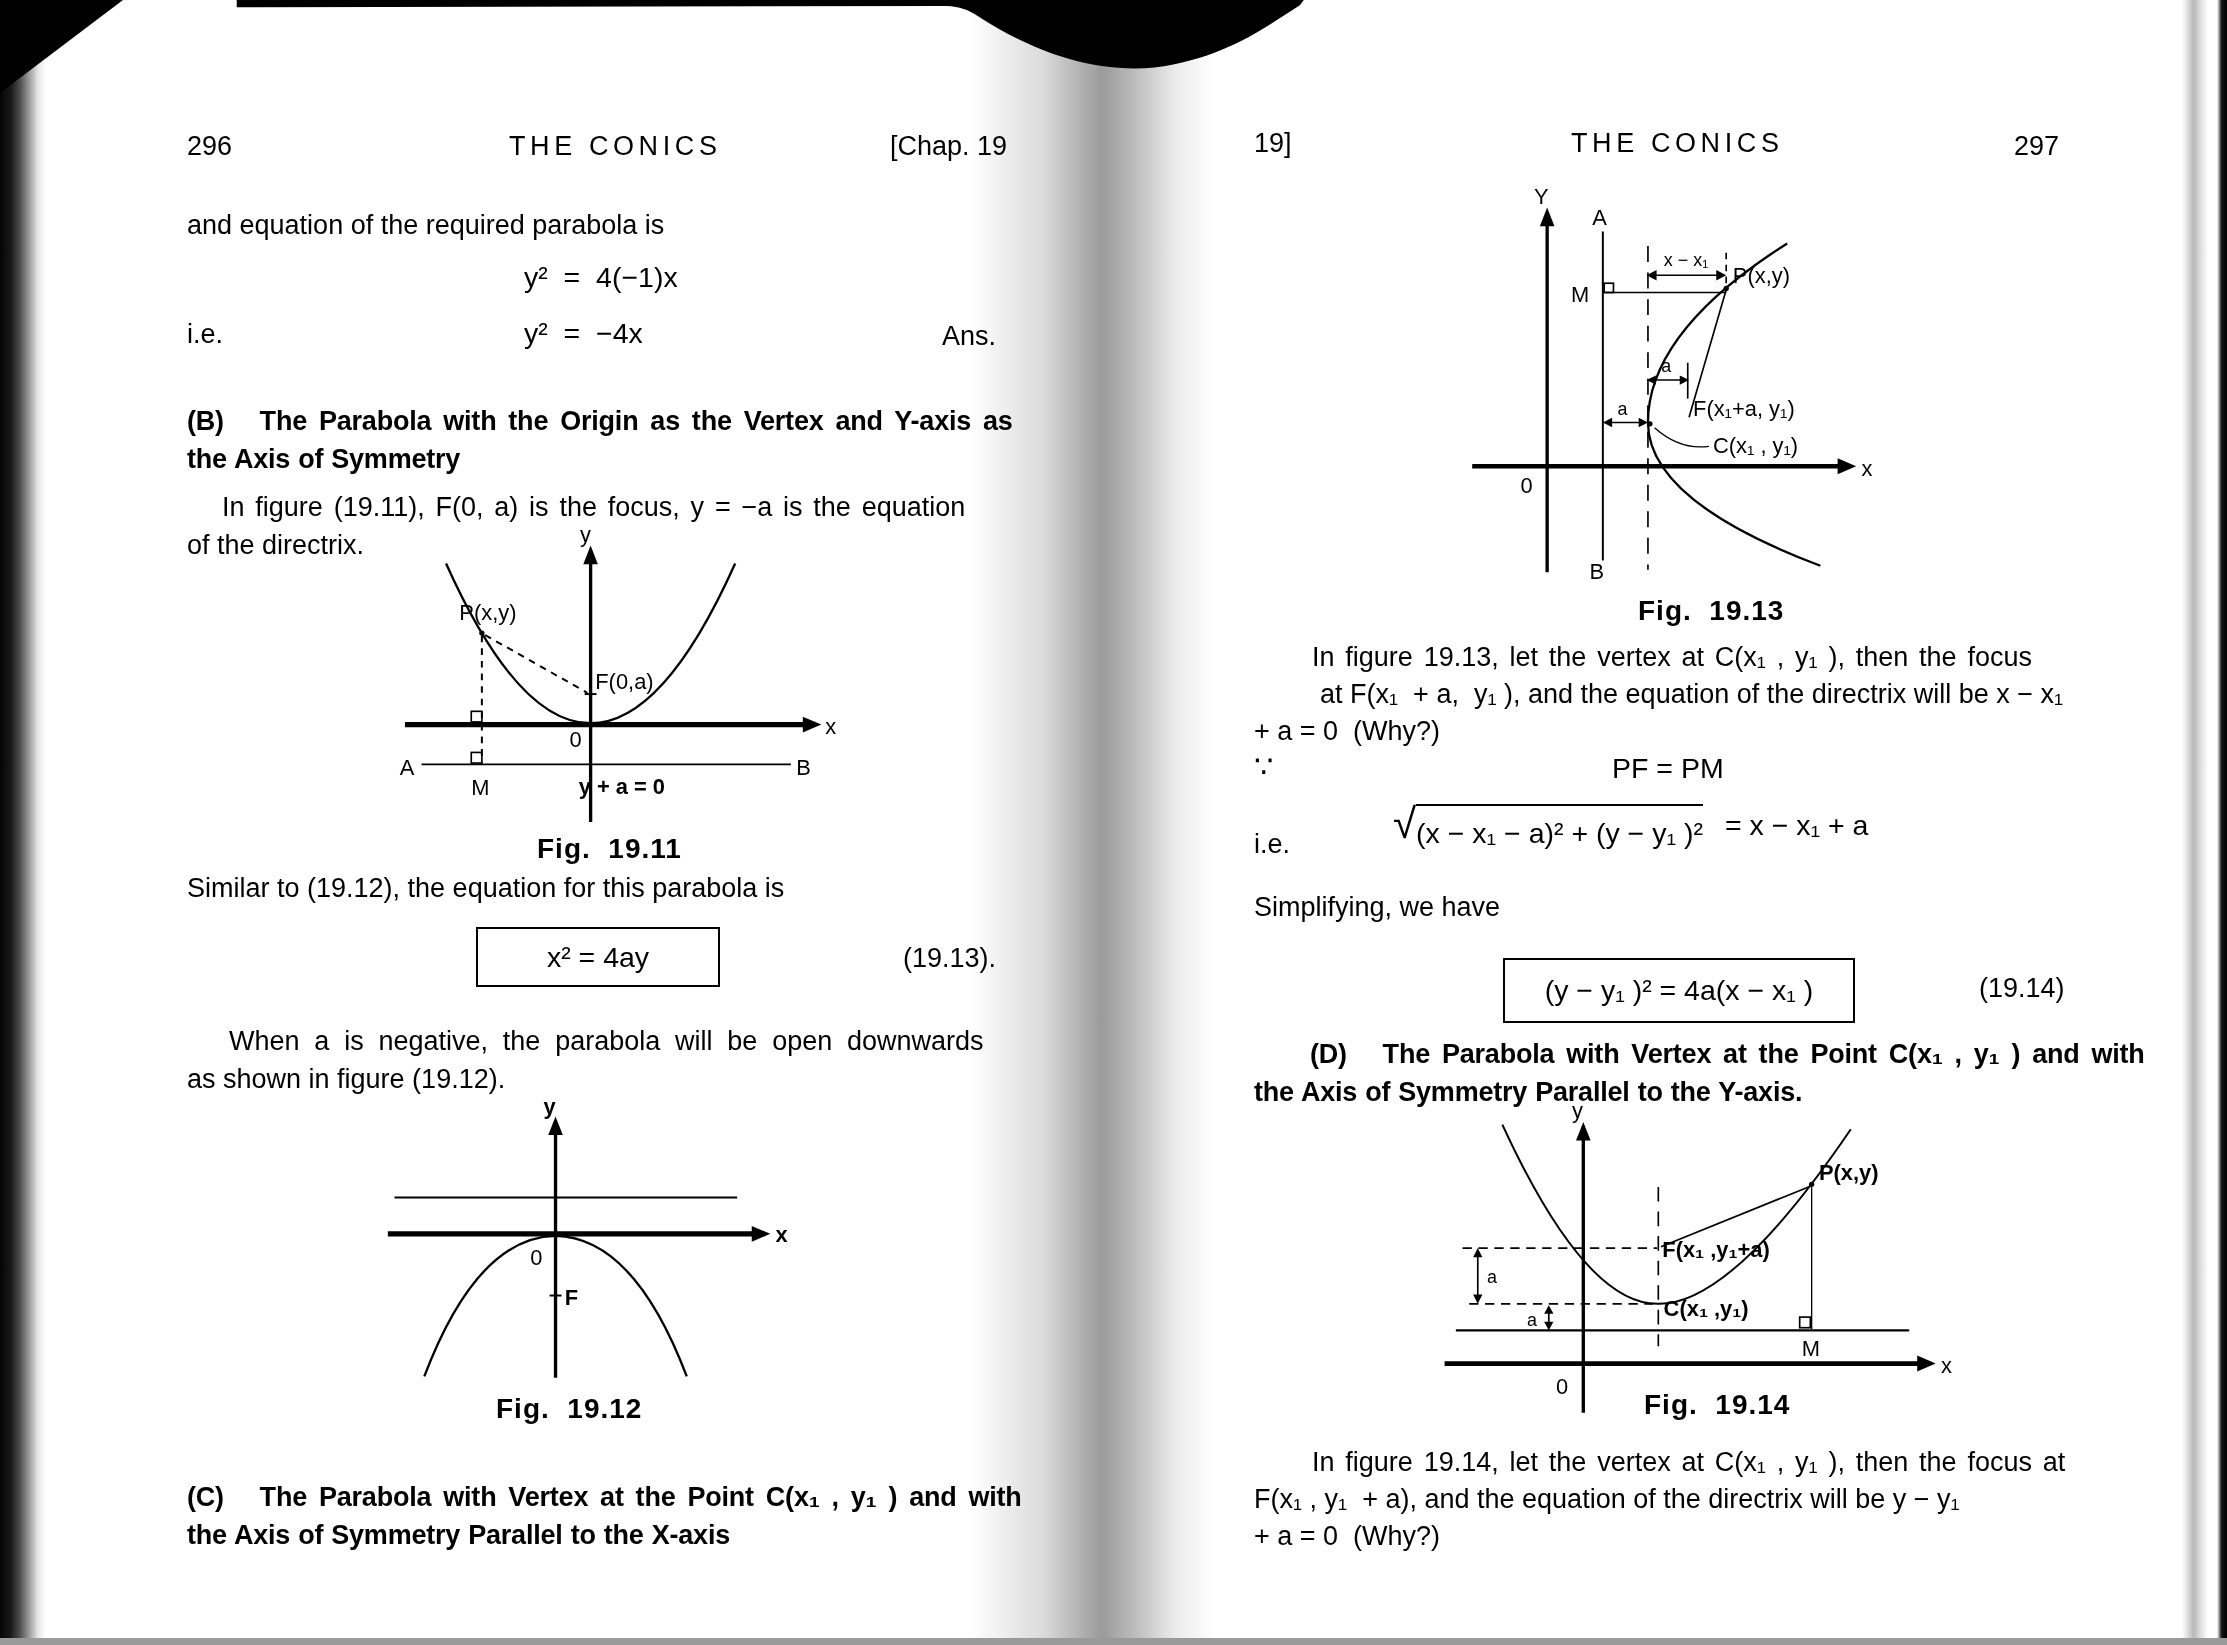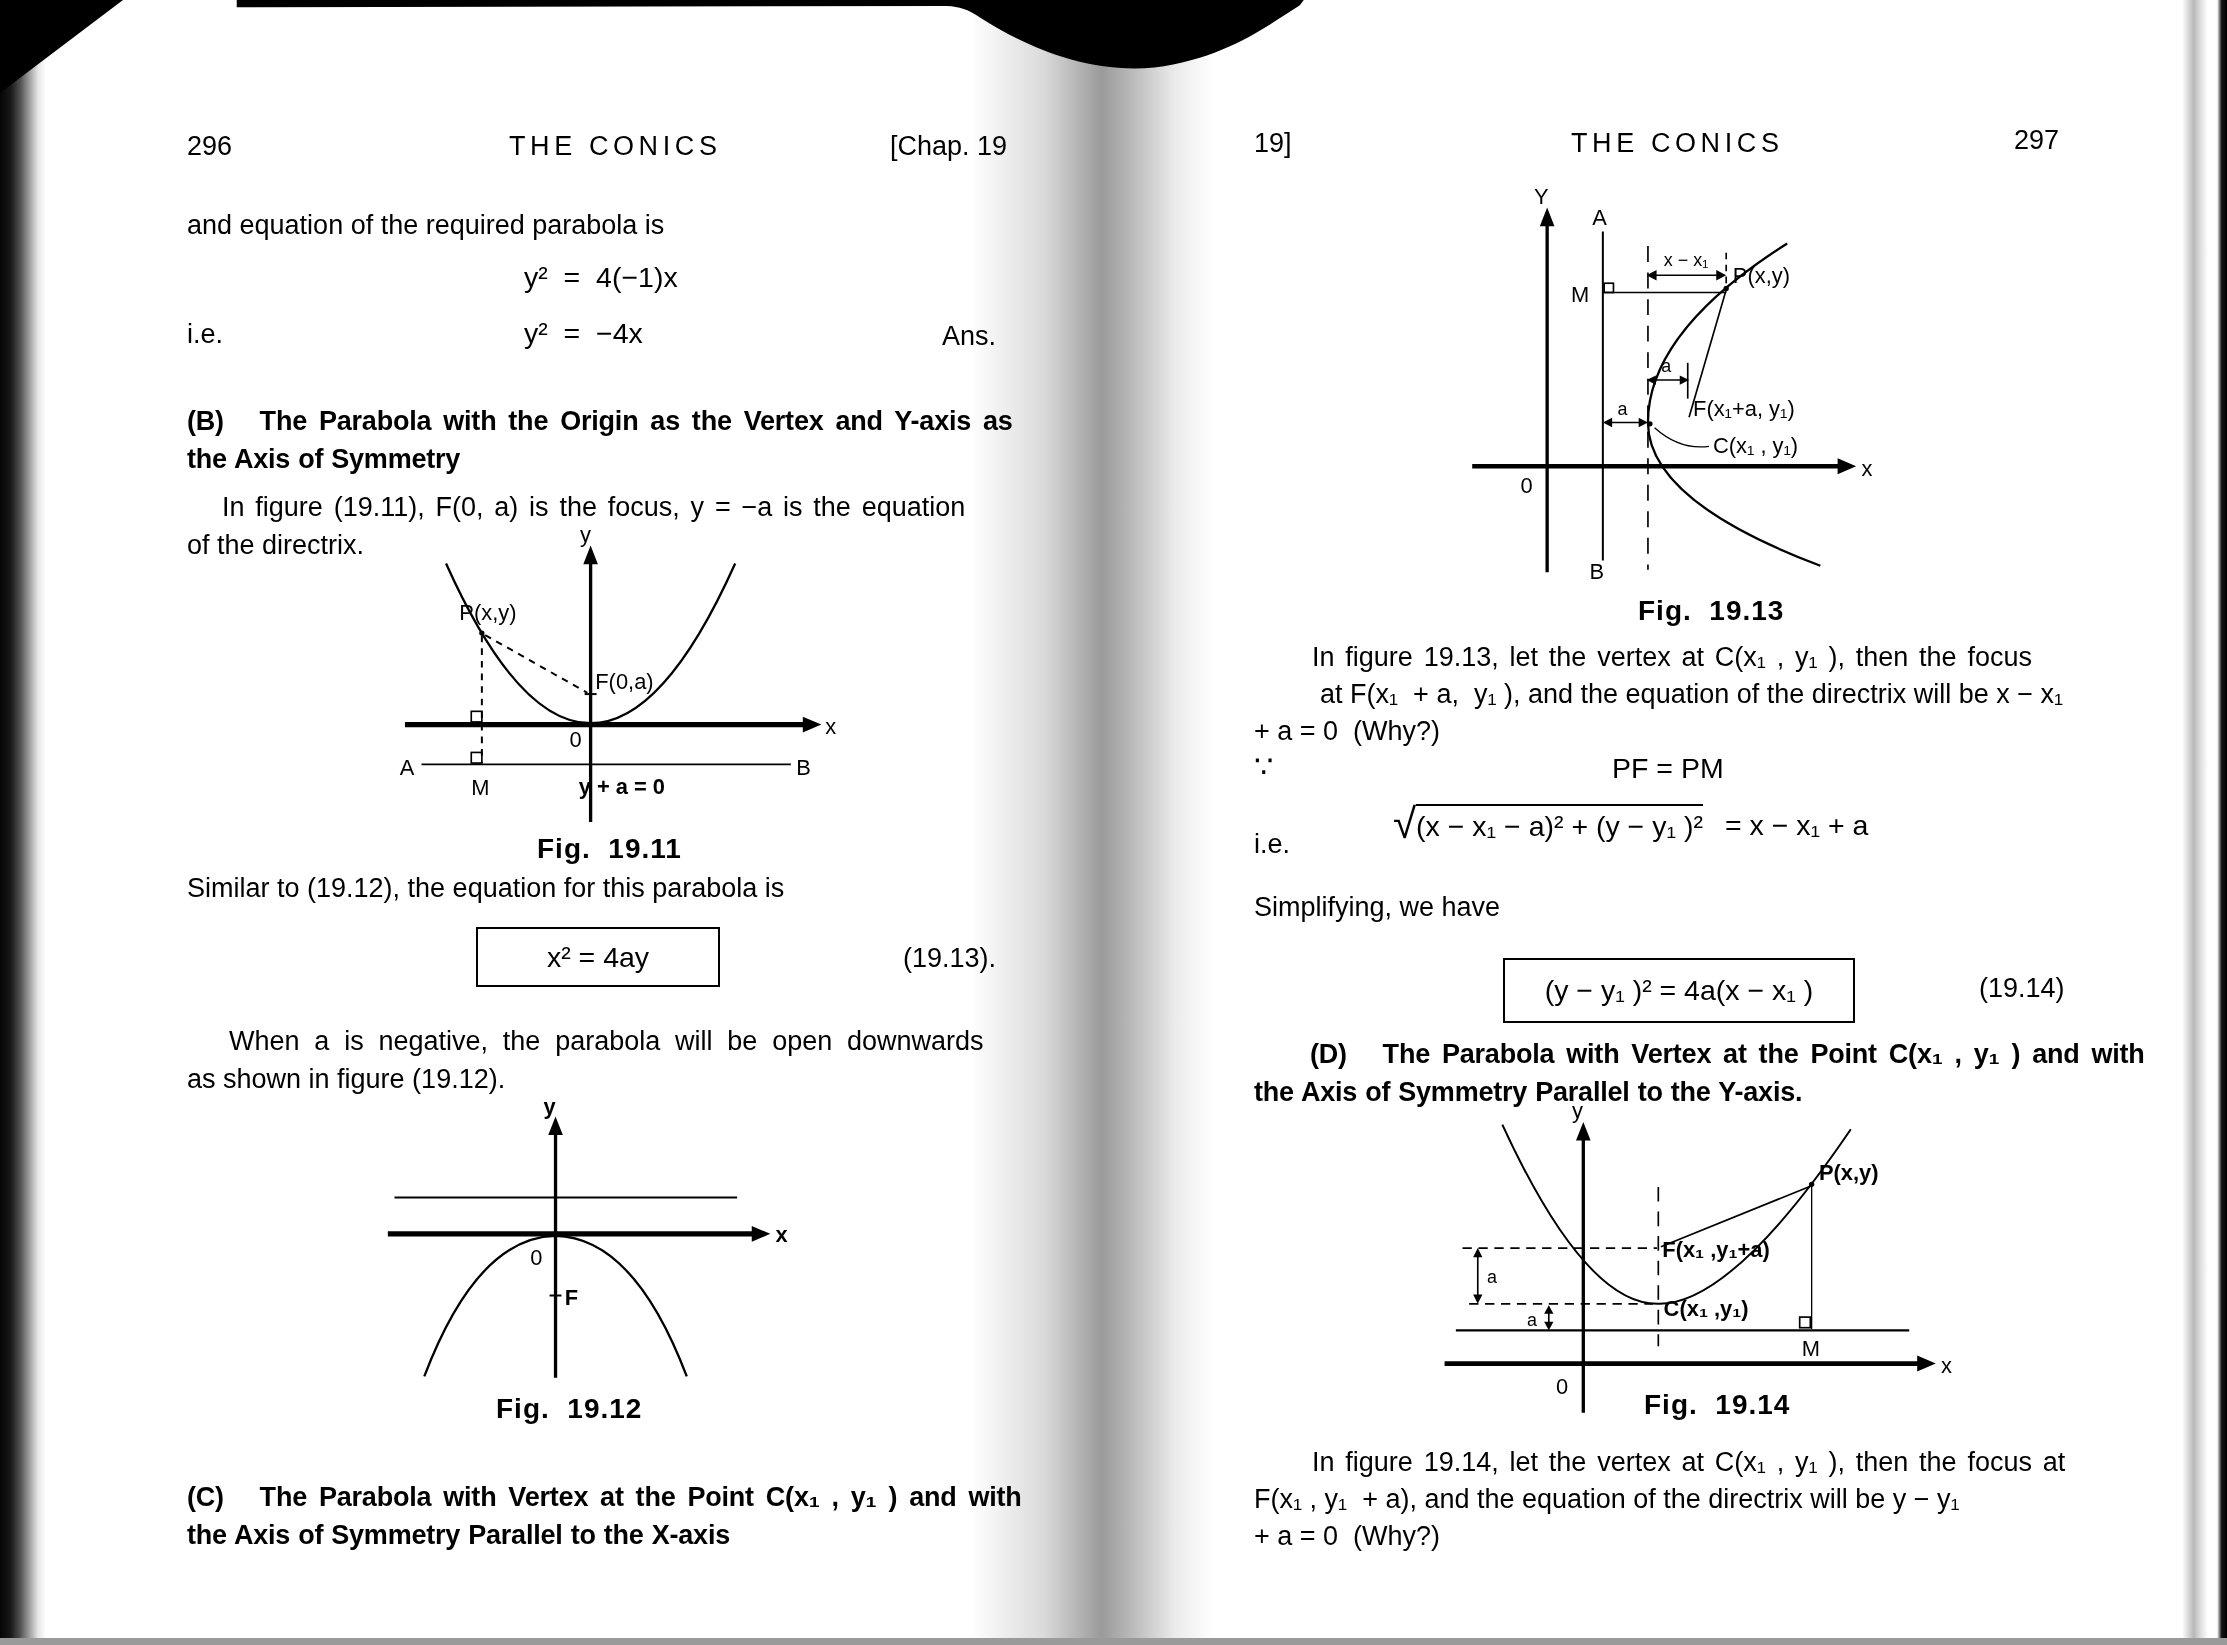--- a/index.html
+++ b/index.html
@@ -12,21 +12,21 @@
   .bold{font-weight:bold;font-size:27px;letter-spacing:-0.2px;word-spacing:4.6px;}
   .ws0{word-spacing:0.7px;}
   .just{word-spacing:3.3px;}
   .wide{word-spacing:7.3px;}
   .eq{font-size:28.5px;}
   .cap{font-weight:bold;font-size:28px;letter-spacing:1px;}
   .because{font-size:30.5px;}
   .eqbox{position:absolute;border:2.7px solid #000;display:flex;align-items:center;justify-content:center;}
   .radwrap{position:absolute;display:flex;align-items:flex-start;}
   .radical{font-size:42px;line-height:42px;transform:translateY(-1.3px);}
-  .vinc{border-top:2.7px solid #000;padding-top:4px;font-size:28.5px;}
+  .vinc{border-top:2.7px solid #000;padding-top:11px;font-size:28.5px;}
   .radtail{font-size:28.5px;margin-left:22px;padding-top:5.3px;}
   
   .edge-left{position:absolute;left:0;top:0;width:46px;height:1645px;
     background:linear-gradient(to right,#050505 0px,#181818 10.6px,#4f4f4f 20px,#9b9b9b 29px,#e6e6e6 38px,#ffffff 46px);}
   .corner-tl{position:absolute;left:0;top:0;width:123px;height:93px;background:#000;
     clip-path:polygon(0 0,100% 0,0 100%);}
   .gutter{position:absolute;left:970px;top:0;width:244px;height:1645px;
     background:linear-gradient(to right,rgba(0,0,0,0) 0%,rgba(30,30,30,0.16) 30%,rgba(15,15,15,0.42) 54%,rgba(40,40,40,0.30) 68%,rgba(60,60,60,0.10) 84%,rgba(0,0,0,0) 100%);}
   .edge-right{position:absolute;left:2182px;top:0;width:45px;height:1645px;
     background:linear-gradient(to right,rgba(0,0,0,0) 0%,rgba(20,20,20,0.30) 26%,rgba(60,60,60,0.16) 42%,#ffffff 58%,#ffffff 78%,#151515 88%,#000000 100%);}
@@ -108,21 +108,21 @@
     </svg>
     <div class="t cap" style="left:496px;top:1392px">Fig.  19.12</div>
 
     <div class="t bold" style="left:187px;top:1481px">(C)   The Parabola with Vertex at the Point C(x₁ , y₁ ) and with</div>
     <div class="t bold ws0" style="left:187px;top:1519px">the Axis of Symmetry Parallel to the X-axis</div>
   </div>
 
   <div>
     <div class="t hdr" style="left:1254px;top:127px">19]</div>
     <div class="t hdr title" style="left:1571px;top:127px">THE CONICS</div>
-    <div class="t hdr" style="left:2014px;top:124px">297</div>
+    <div class="t hdr" style="left:2014px;top:130px">297</div>
 
     <svg style="left:1449px;top:189px" width="504" height="398" viewBox="0 0 760 600">
       <line x1="148" y1="46" x2="148" y2="578" stroke="#000" stroke-width="5"></line>
       <polygon points="148,28 137,56 159,56" fill="#000"></polygon>
       <text class="fl" x="128" y="22">Y</text>
       <line x1="35" y1="418" x2="596" y2="418" stroke="#000" stroke-width="7"></line>
       <polygon points="614,418 586,406 586,430" fill="#000"></polygon>
       <text class="fl" x="622" y="432">x</text>
       <text class="fl" x="108" y="458">0</text>
       <line x1="232" y1="64" x2="232" y2="560" stroke="#000" stroke-width="3"></line>

